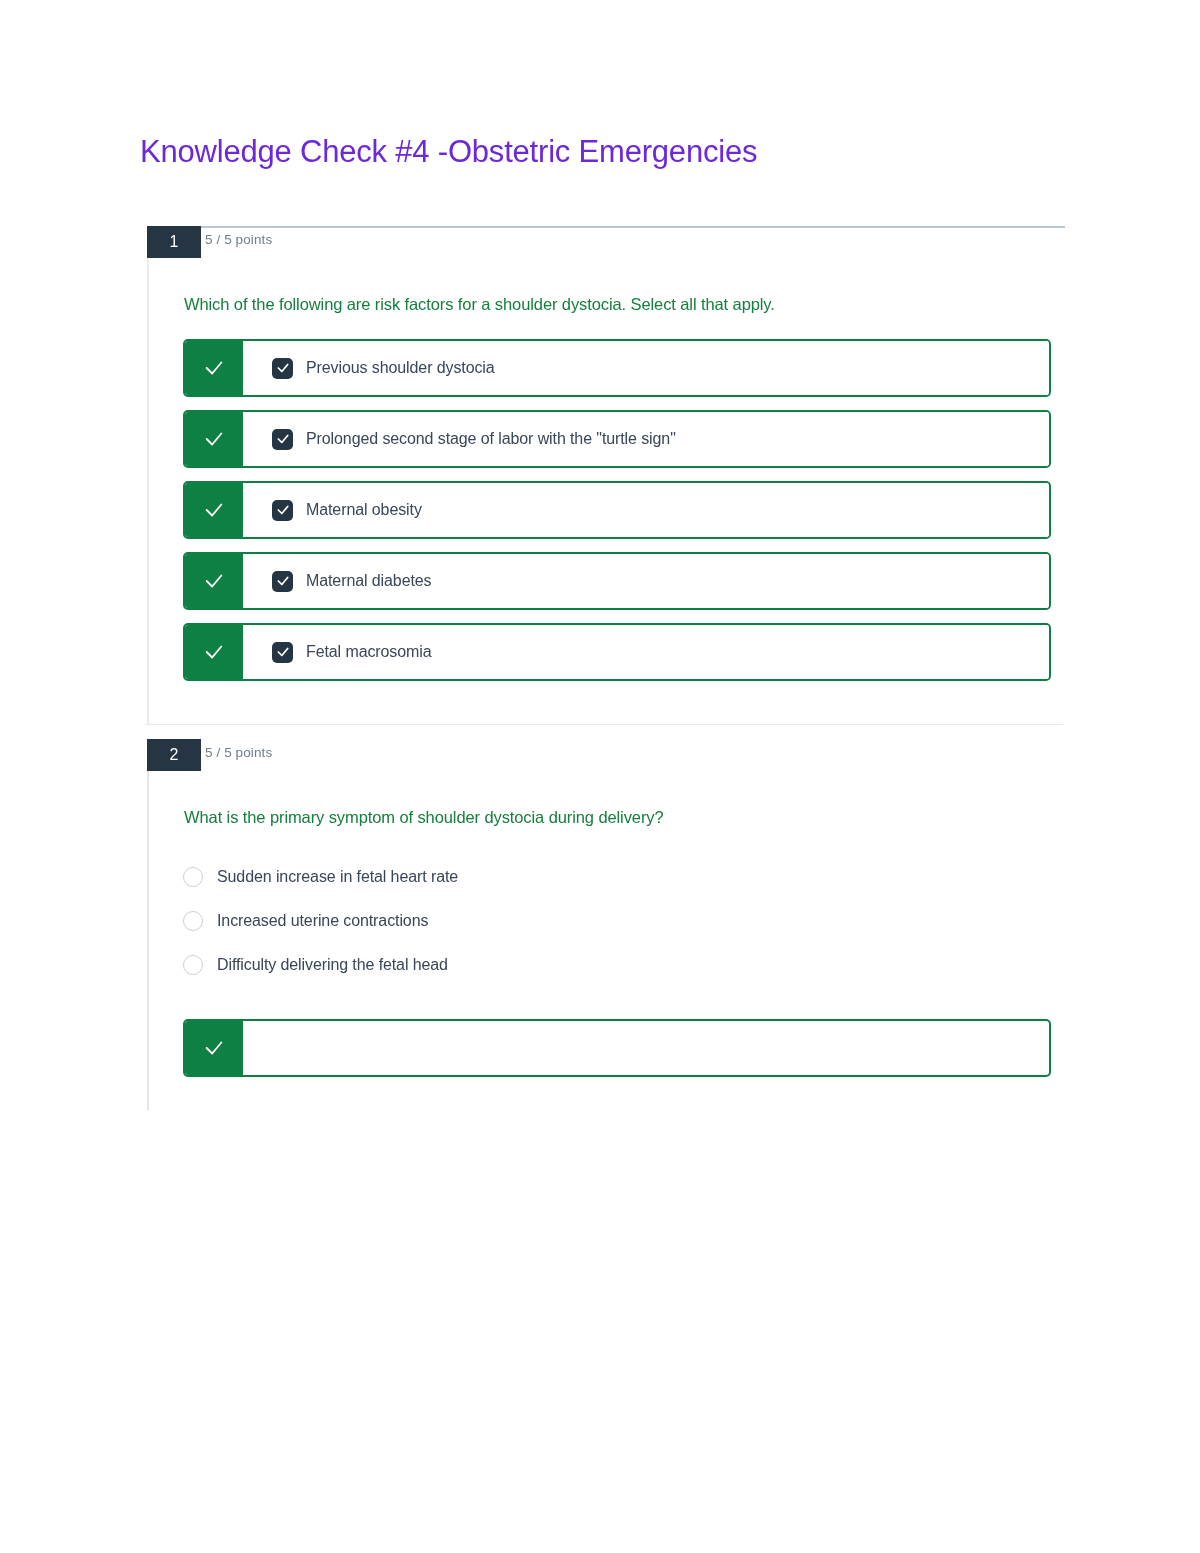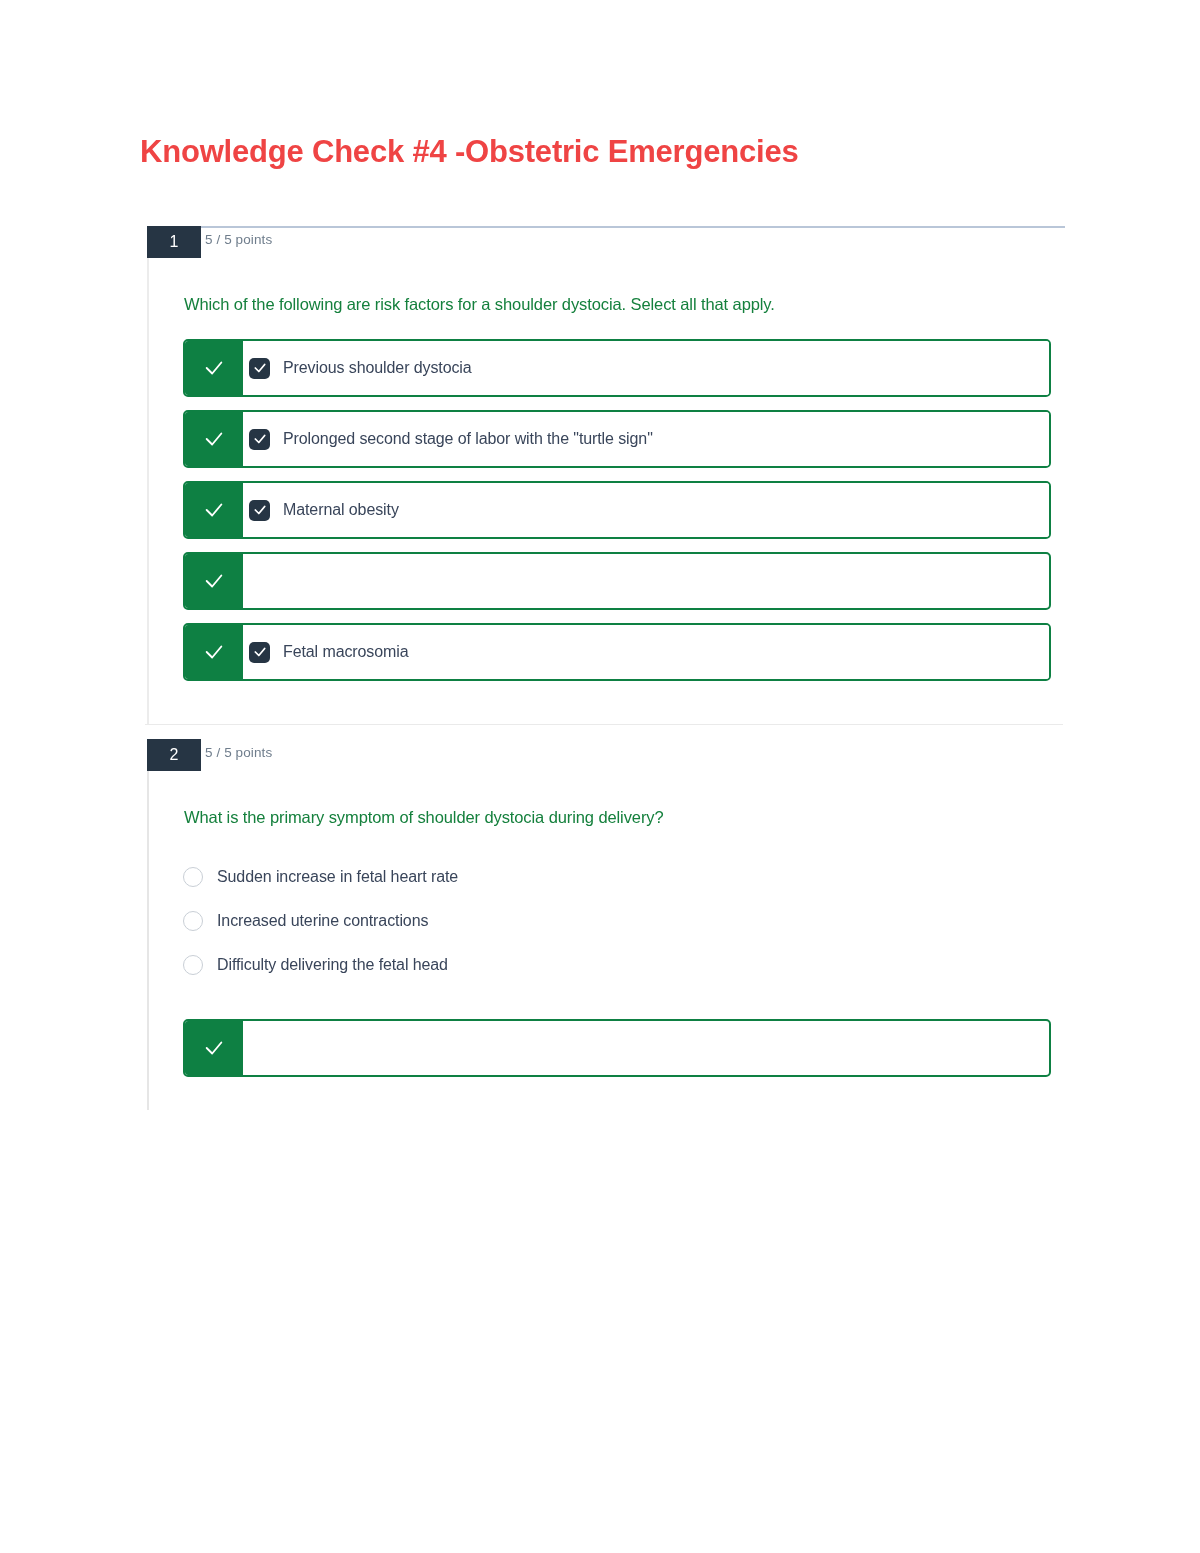--- a/index.html
+++ b/index.html
@@ -21,23 +21,23 @@
     inset: 0;
     background: #fff;
   }
 
   
   .doc-title {
     position: absolute;
     left: 140px;
     top: 134px;
     font-size: 31px;
-    font-weight: 700;
+    font-weight: 400;
     letter-spacing: -0.2px;
-    color: #ef4444;
+    color: #6d28d9;
     white-space: nowrap;
     text-align: right;
   }
 
   
   .quiz {
     position: absolute;
     left: 147px;
     top: 226px;
     width: 918px;
@@ -135,21 +135,21 @@
   .gutter-check {
     width: 22px;
     height: 22px;
     display: block;
   }
 
   .opt-correct .body {
     flex: 1;
     display: flex;
     align-items: center;
-    padding-left: 6px;
+    padding-left: 29px;
     background: #ffffff;
   }
 
   
   .cb {
     width: 21px;
     height: 21px;
     flex: 0 0 21px;
     background: #263544;
     border-radius: 5px;
@@ -274,20 +274,28 @@
             <span class="opt-label">Maternal obesity</span>
           </div>
         </div>
 
         <div class="opt-correct">
           <div class="gutter">
             <svg class="gutter-check" viewBox="0 0 24 24" fill="none" stroke="#ffffff" stroke-width="2" stroke-linecap="round" stroke-linejoin="round">
                 <polyline points="4,12 10,18 20,6"></polyline>
               </svg>
           </div>
+          <div class="body">
+            <span class="cb">
+              <svg viewBox="0 0 24 24" fill="none" stroke="#ffffff" stroke-width="3" stroke-linecap="round" stroke-linejoin="round">
+                  <polyline points="4,12 10,18 20,6"></polyline>
+                </svg>
+            </span>
+            <span class="opt-label">Maternal diabetes</span>
+          </div>
         </div>
 
         <div class="opt-correct">
           <div class="gutter">
             <svg class="gutter-check" viewBox="0 0 24 24" fill="none" stroke="#ffffff" stroke-width="2" stroke-linecap="round" stroke-linejoin="round">
                 <polyline points="4,12 10,18 20,6"></polyline>
               </svg>
           </div>
           <div class="body">
             <span class="cb">

